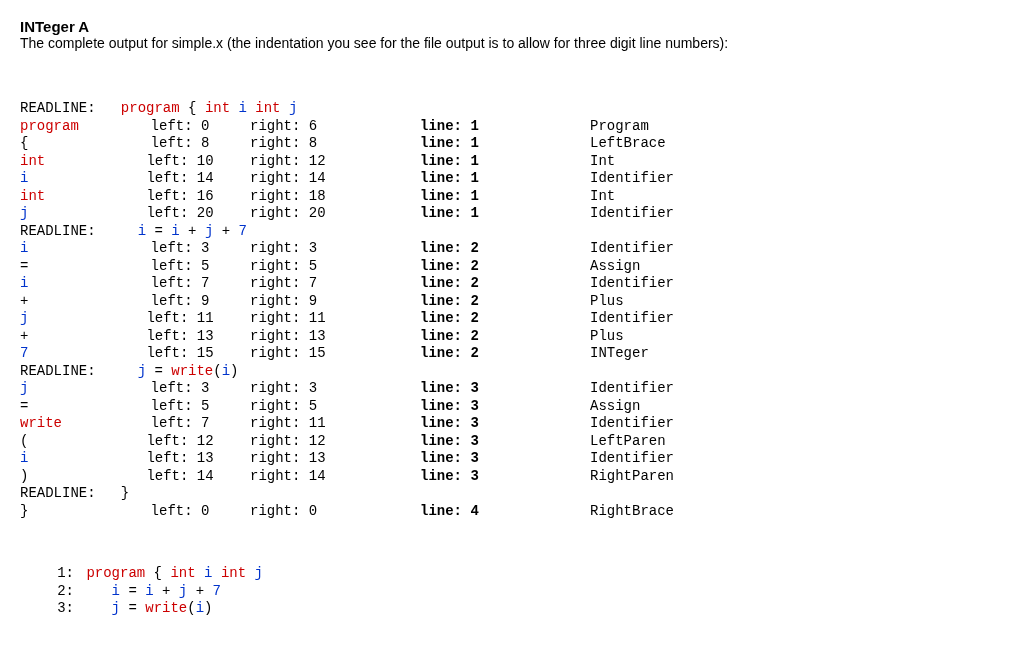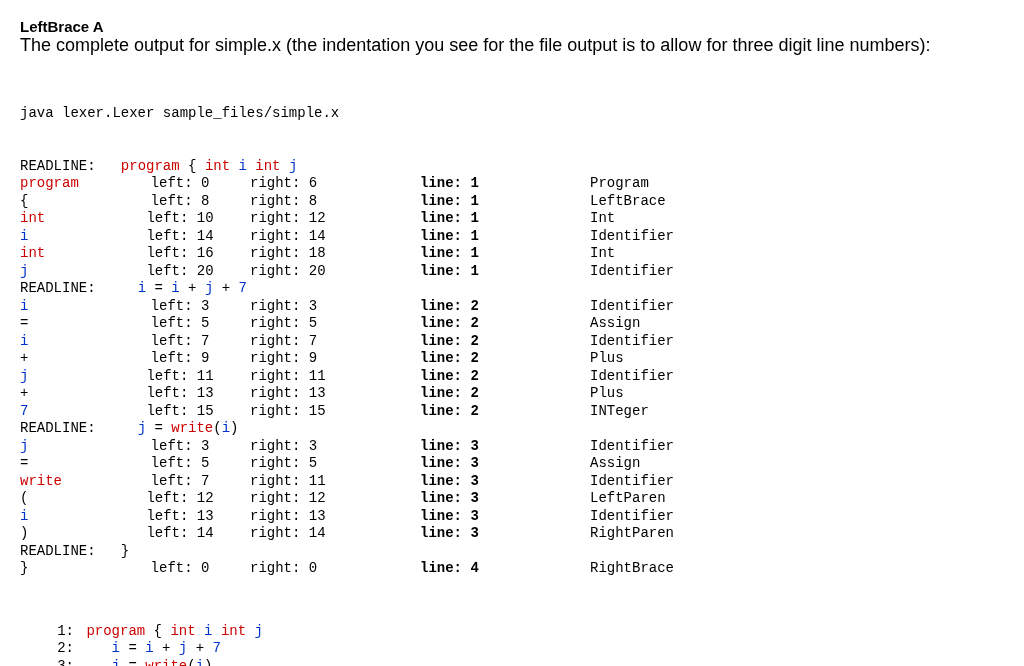--- a/index.html
+++ b/index.html
@@ -10,21 +10,21 @@
     color: #000;
     background: #fff;
     width: 1024px;
     box-sizing: border-box;
   }
   .title {
     font-weight: bold;
     font-size: 15px;
   }
   .subtitle {
-    font-size: 18px;
+    font-size: 14px;
     margin-bottom: 14px;
   }
   .mono {
     font-family: "Courier New", Courier, monospace;
     font-size: 14px;
     line-height: 1.25;
     white-space: pre;
   }
   .cmd { color: #000; }
   .kw  { color: #cc0000; } 
@@ -40,20 +40,19 @@
   .c5 { }                
   .readline { }
   .source-listing { margin-top: 10px; margin-left: 20px; }
   .src-row { display: flex; }
   .sn { width: 34px; text-align: right; }
   .sc { padding-left: 4px; }
 </style>
 </head>
 <body>
 
-<div class="title">LeftBrace A</div>
+<div class="title">INTeger A</div>
 <div class="subtitle">The complete output for simple.x (the indentation you see for the file output is to allow for three digit line numbers):</div>
 
 <div class="mono">
-  <div class="cmd">java lexer.Lexer sample_files/simple.x</div>
   <div id="token-output"><div class="readline"><span class="plain">READLINE:</span>   <span class="kw">program</span><span class="plain"> { </span><span class="kw">int</span><span class="plain"> </span><span class="id">i</span><span class="plain"> </span><span class="kw">int</span><span class="plain"> </span><span class="id">j</span></div><div class="row"><span class="c1 kw">program</span><span class="c2 plain">left: 0</span><span class="c3 plain">right: 6</span><span class="c4 plain">line: 1</span><span class="c5 plain">Program</span></div><div class="row"><span class="c1 plain">{</span><span class="c2 plain">left: 8</span><span class="c3 plain">right: 8</span><span class="c4 plain">line: 1</span><span class="c5 plain">LeftBrace</span></div><div class="row"><span class="c1 kw">int</span><span class="c2 plain">left: 10</span><span class="c3 plain">right: 12</span><span class="c4 plain">line: 1</span><span class="c5 plain">Int</span></div><div class="row"><span class="c1 id">i</span><span class="c2 plain">left: 14</span><span class="c3 plain">right: 14</span><span class="c4 plain">line: 1</span><span class="c5 plain">Identifier</span></div><div class="row"><span class="c1 kw">int</span><span class="c2 plain">left: 16</span><span class="c3 plain">right: 18</span><span class="c4 plain">line: 1</span><span class="c5 plain">Int</span></div><div class="row"><span class="c1 id">j</span><span class="c2 plain">left: 20</span><span class="c3 plain">right: 20</span><span class="c4 plain">line: 1</span><span class="c5 plain">Identifier</span></div><div class="readline"><span class="plain">READLINE:</span>     <span class="id">i</span><span class="plain"> = </span><span class="id">i</span><span class="plain"> + </span><span class="id">j</span><span class="plain"> + </span><span class="id">7</span></div><div class="row"><span class="c1 id">i</span><span class="c2 plain">left: 3</span><span class="c3 plain">right: 3</span><span class="c4 plain">line: 2</span><span class="c5 plain">Identifier</span></div><div class="row"><span class="c1 plain">=</span><span class="c2 plain">left: 5</span><span class="c3 plain">right: 5</span><span class="c4 plain">line: 2</span><span class="c5 plain">Assign</span></div><div class="row"><span class="c1 id">i</span><span class="c2 plain">left: 7</span><span class="c3 plain">right: 7</span><span class="c4 plain">line: 2</span><span class="c5 plain">Identifier</span></div><div class="row"><span class="c1 plain">+</span><span class="c2 plain">left: 9</span><span class="c3 plain">right: 9</span><span class="c4 plain">line: 2</span><span class="c5 plain">Plus</span></div><div class="row"><span class="c1 id">j</span><span class="c2 plain">left: 11</span><span class="c3 plain">right: 11</span><span class="c4 plain">line: 2</span><span class="c5 plain">Identifier</span></div><div class="row"><span class="c1 plain">+</span><span class="c2 plain">left: 13</span><span class="c3 plain">right: 13</span><span class="c4 plain">line: 2</span><span class="c5 plain">Plus</span></div><div class="row"><span class="c1 id">7</span><span class="c2 plain">left: 15</span><span class="c3 plain">right: 15</span><span class="c4 plain">line: 2</span><span class="c5 plain">INTeger</span></div><div class="readline"><span class="plain">READLINE:</span>     <span class="id">j</span><span class="plain"> = </span><span class="kw">write</span><span class="plain">(</span><span class="id">i</span><span class="plain">)</span></div><div class="row"><span class="c1 id">j</span><span class="c2 plain">left: 3</span><span class="c3 plain">right: 3</span><span class="c4 plain">line: 3</span><span class="c5 plain">Identifier</span></div><div class="row"><span class="c1 plain">=</span><span class="c2 plain">left: 5</span><span class="c3 plain">right: 5</span><span class="c4 plain">line: 3</span><span class="c5 plain">Assign</span></div><div class="row"><span class="c1 kw">write</span><span class="c2 plain">left: 7</span><span class="c3 plain">right: 11</span><span class="c4 plain">line: 3</span><span class="c5 plain">Identifier</span></div><div class="row"><span class="c1 plain">(</span><span class="c2 plain">left: 12</span><span class="c3 plain">right: 12</span><span class="c4 plain">line: 3</span><span class="c5 plain">LeftParen</span></div><div class="row"><span class="c1 id">i</span><span class="c2 plain">left: 13</span><span class="c3 plain">right: 13</span><span class="c4 plain">line: 3</span><span class="c5 plain">Identifier</span></div><div class="row"><span class="c1 plain">)</span><span class="c2 plain">left: 14</span><span class="c3 plain">right: 14</span><span class="c4 plain">line: 3</span><span class="c5 plain">RightParen</span></div><div class="readline"><span class="plain">READLINE:</span>   <span class="plain">}</span></div><div class="row"><span class="c1 plain">}</span><span class="c2 plain">left: 0</span><span class="c3 plain">right: 0</span><span class="c4 plain">line: 4</span><span class="c5 plain">RightBrace</span></div></div>
   <div class="source-listing" id="source-listing"><div class="src-row"><span class="sn plain">1:</span><span class="sc"> <span class="kw">program</span><span class="plain"> { </span><span class="kw">int</span><span class="plain"> </span><span class="id">i</span><span class="plain"> </span><span class="kw">int</span><span class="plain"> </span><span class="id">j</span></span></div><div class="src-row"><span class="sn plain">2:</span><span class="sc">    <span class="id">i</span><span class="plain"> = </span><span class="id">i</span><span class="plain"> + </span><span class="id">j</span><span class="plain"> + </span><span class="id">7</span></span></div><div class="src-row"><span class="sn plain">3:</span><span class="sc">    <span class="id">j</span><span class="plain"> = </span><span class="kw">write</span><span class="plain">(</span><span class="id">i</span><span class="plain">)</span></span></div></div>
 </div>
 
 </body></html>

